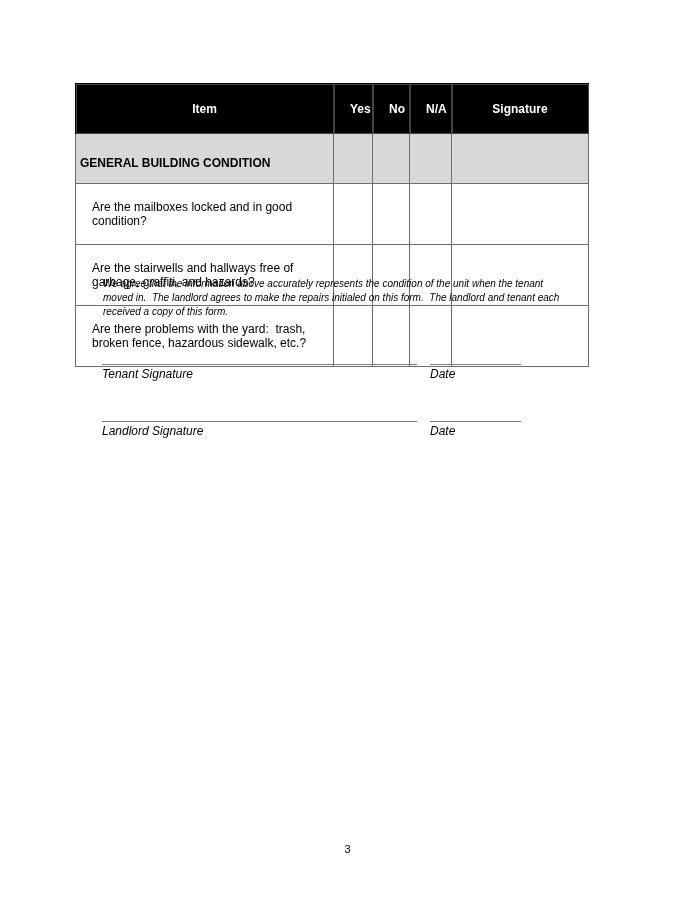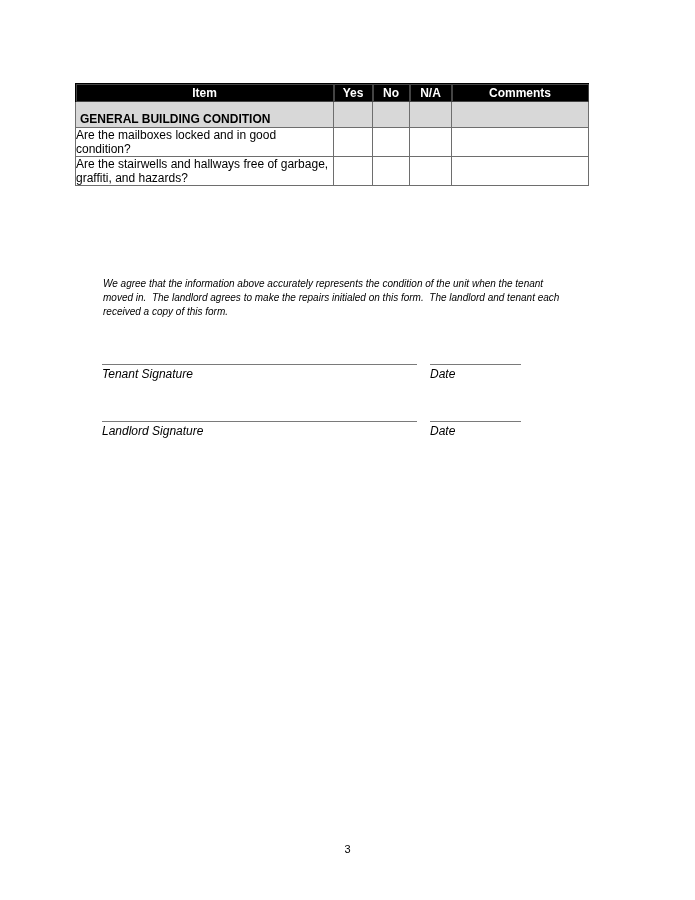--- a/index.html
+++ b/index.html
@@ -14,21 +14,21 @@
   .page { position: absolute; left: 0; top: 0; width: 695px; height: 900px; background: #ffffff; }
 
   
   table.checklist {
     position: absolute; left: 75px; top: 83px; width: 513px;
     border-collapse: collapse; table-layout: fixed;
     font-size: 12px; line-height: 14px;
   }
   table.checklist th, table.checklist td {
     border: 1px solid #6e6e6e;
-    padding: 0; overflow: hidden;
+    padding: 16px; overflow: hidden;
   }
   table.checklist thead th {
     background: #000000; color: #ffffff;
     font-weight: bold; height: 17px;
     text-align: center; vertical-align: middle;
     border-color: #000000; outline: 1px solid #444444; outline-offset: -1px;
   }
   tr.section-row td { background: #d8d8d8; height: 17px; vertical-align: middle; }
   tr.section-row td.item-cell { font-weight: bold; padding: 8px 2px 0 4px; }
   td.item-cell {
@@ -69,40 +69,47 @@
         <col style="width:37px">
         <col style="width:42px">
         <col style="width:137px">
     </colgroup>
     <thead>
       <tr>
         <th>Item</th>
         <th>Yes</th>
         <th>No</th>
         <th>N/A</th>
-        <th>Comments</th>
+        <th>Signature</th>
       </tr>
     </thead>
     <tbody>
       <tr class="section-row">
         <td class="item-cell">GENERAL BUILDING CONDITION</td>
         <td class="answer-cell"></td>
         <td class="answer-cell"></td>
         <td class="answer-cell"></td>
         <td class="answer-cell"></td>
       </tr>
       <tr class="row-double">
         <td class="item-cell">Are the mailboxes locked and in good condition?</td>
         <td class="answer-cell"></td>
         <td class="answer-cell"></td>
         <td class="answer-cell"></td>
         <td class="answer-cell"></td>
       </tr>
       <tr class="row-double">
         <td class="item-cell">Are the stairwells and hallways free of garbage, graffiti, and hazards?</td>
+        <td class="answer-cell"></td>
+        <td class="answer-cell"></td>
+        <td class="answer-cell"></td>
+        <td class="answer-cell"></td>
+      </tr>
+      <tr class="row-double">
+        <td class="item-cell">Are there problems with the yard:  trash, broken fence, hazardous sidewalk, etc.?</td>
         <td class="answer-cell"></td>
         <td class="answer-cell"></td>
         <td class="answer-cell"></td>
         <td class="answer-cell"></td>
       </tr>
     </tbody>
   </table>
 
   <div class="agreement">We agree that the information above accurately represents the condition of the unit when the tenant moved in.  The landlord agrees to make the repairs initialed on this form.  The landlord and tenant each received a copy of this form.</div>
 

